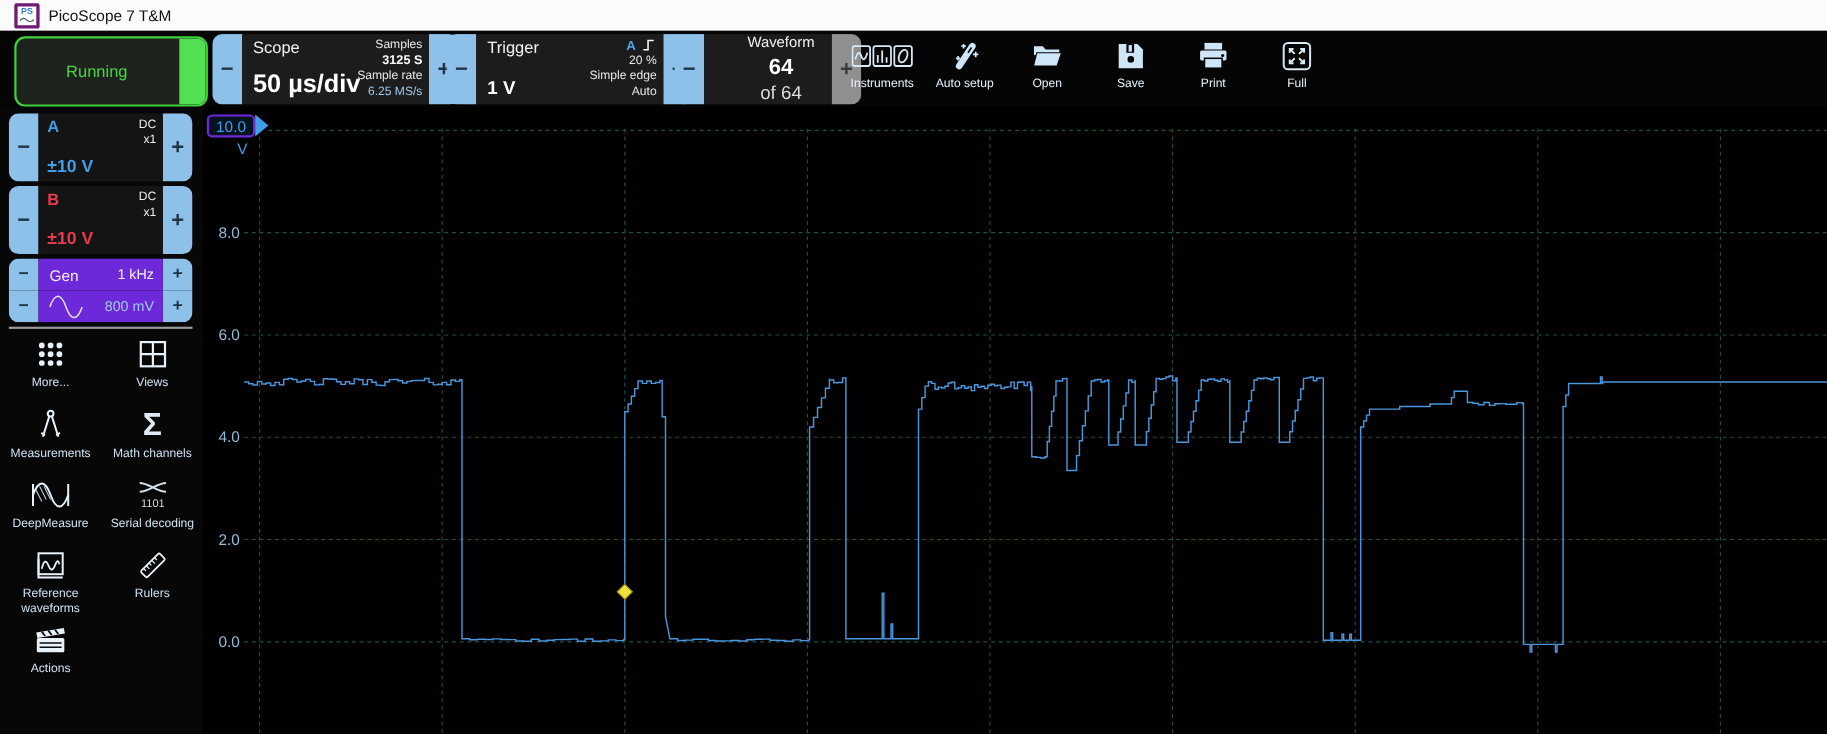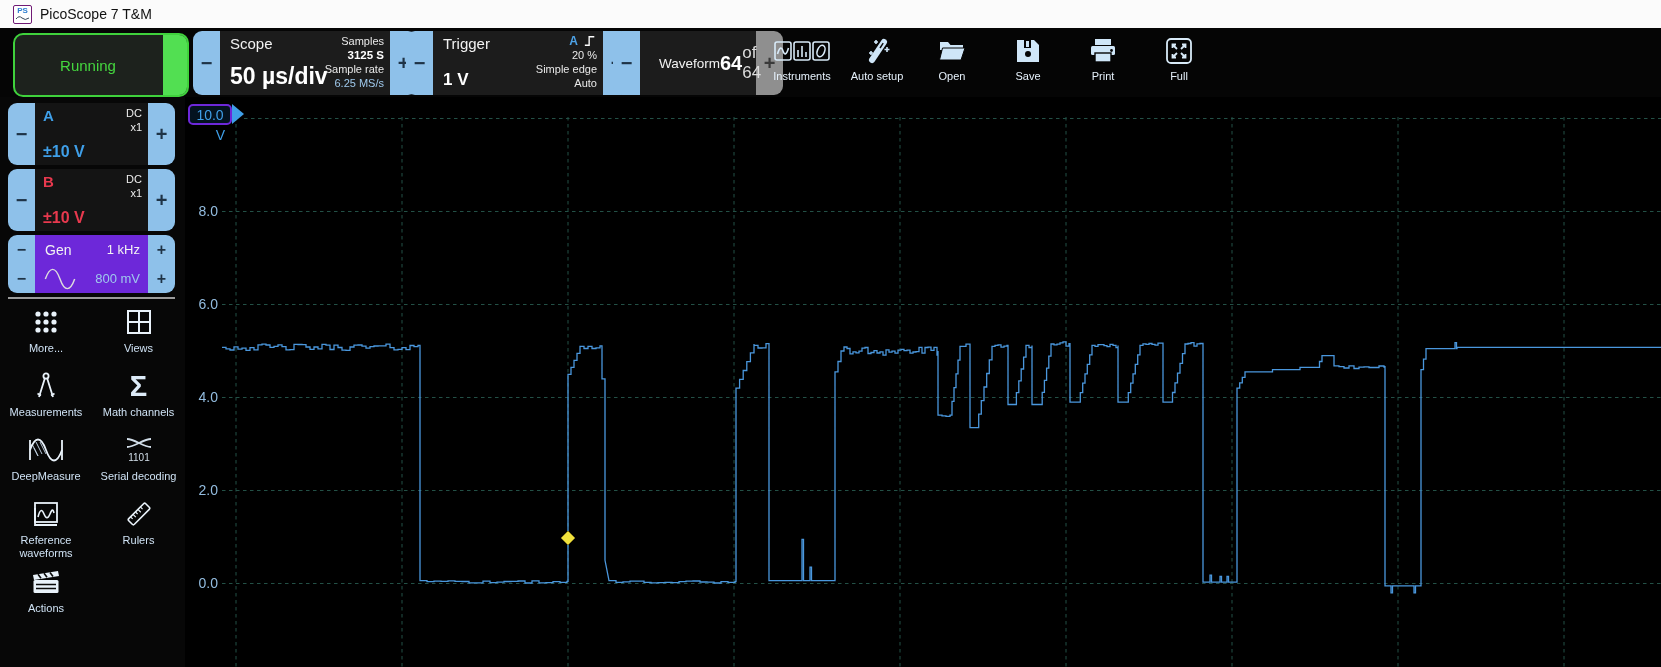--- a/index.html
+++ b/index.html
@@ -2,21 +2,21 @@
 <html><head>
 <meta charset="utf-8">
 <style>
   html,body{margin:0;padding:0;background:#000;}
   body{width:1661px;height:667px;position:relative;overflow:hidden;
        font-family:"Liberation Sans",sans-serif;-webkit-font-smoothing:antialiased;color:#eee;}
 
   
   .titlebar{position:absolute;left:0;top:0;width:1661px;height:28px;background:#fbfbfb;
             display:flex;align-items:center;}
-  .ps-logo{width:17px;height:17px;margin-left:13px;border:1px solid #701a75;border-radius:2px;
+  .ps-logo{width:17px;height:17px;margin-left:13px;border:3px solid #701a75;border-radius:2px;
            background:#fff;display:flex;flex-direction:column;align-items:center;justify-content:center;}
   .ps-logo .ps-txt{font-size:8px;font-weight:bold;color:#2f7fd0;line-height:8px;}
   .app-title{margin-left:8px;font-size:14px;color:#111;}
 
   
   .toolbar{position:absolute;left:0;top:28px;width:1661px;height:69px;background:#050505;}
   .run-btn{position:absolute;left:13px;top:5px;width:172px;height:60px;background:#1d221d;
            border:2px solid #3fd23c;border-radius:10px;overflow:hidden;cursor:pointer;}
   .run-btn .run-label{position:absolute;left:0;top:0;width:146px;height:100%;display:flex;
            align-items:center;justify-content:center;color:#45d73f;font-size:15px;}
@@ -27,21 +27,21 @@
           display:flex;align-items:center;justify-content:center;cursor:pointer;padding:0;}
   .pm-btn.disabled{background:#8f8f8f;color:#3a3a3a;}
   .pbody{background:#1c1c1c;position:relative;padding-left:24px;}
   .p-title{position:absolute;left:10px;top:4px;font-size:15px;color:#f2f2f2;}
   .p-big{position:absolute;left:10px;bottom:5px;font-size:23px;font-weight:bold;color:#fff;}
   .p-right{position:absolute;right:6px;top:3px;text-align:right;font-size:11px;line-height:14px;color:#e9e9e9;}
   .p-right .bold{font-weight:bold;color:#fff;font-size:11.5px;}
   .p-right .blueval{color:#9fc9ec;}
   .trig-row1{display:flex;justify-content:flex-end;align-items:center;gap:5px;height:14px;}
   .trig-a{color:#4da3e8;font-weight:bold;font-size:12px;}
-  .wf-body{display:flex;flex-direction:row;align-items:center;justify-content:center;}
+  .wf-body{display:flex;flex-direction:column;align-items:center;justify-content:space-between;}
   .wf-label{font-size:13.5px;color:#f2f2f2;}
   .wf-big{font-size:20px;font-weight:bold;color:#fff;line-height:22px;}
   .wf-of{font-size:17px;color:#ddd;}
 
   .tool-btn{position:absolute;top:6px;width:66px;height:58px;display:flex;flex-direction:column;
             align-items:center;cursor:pointer;}
   .tool-btn .ticon{height:34px;display:flex;align-items:center;justify-content:center;}
   .tool-btn .tlabel{font-size:11px;color:#e6f1fb;margin-top:2px;white-space:nowrap;}
 
   

